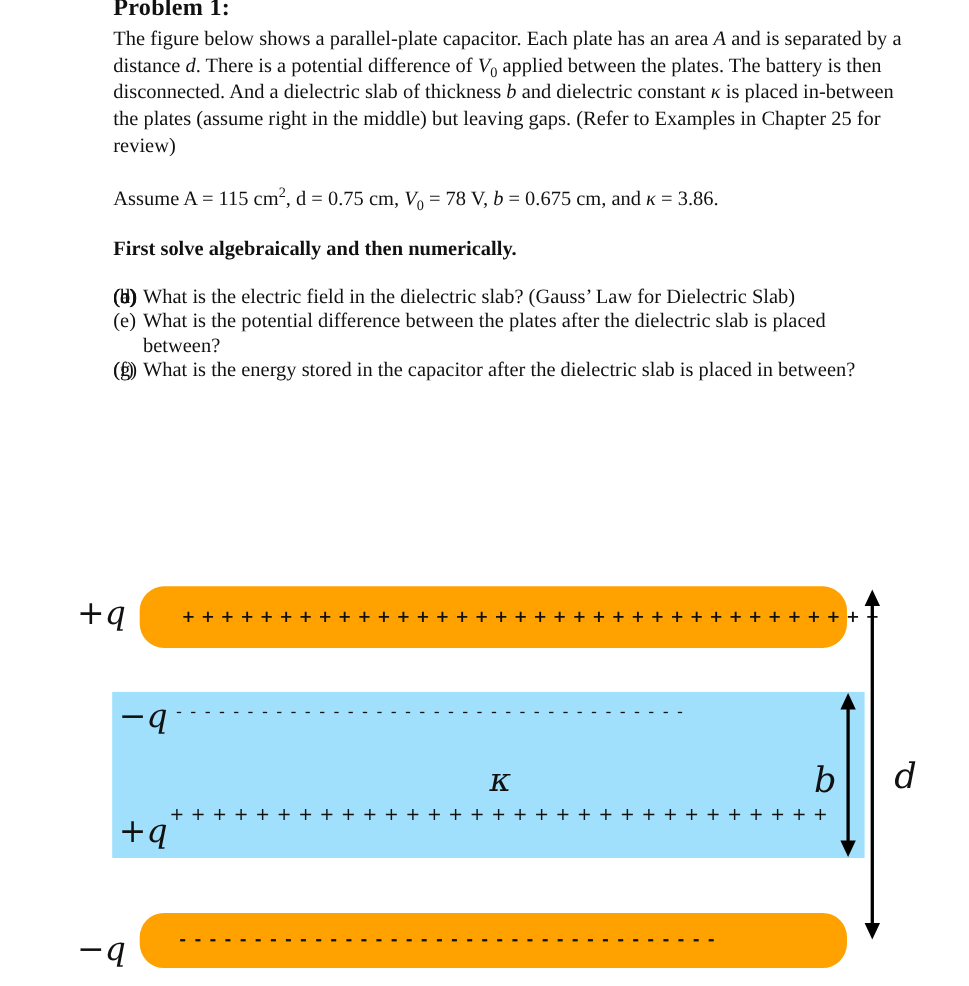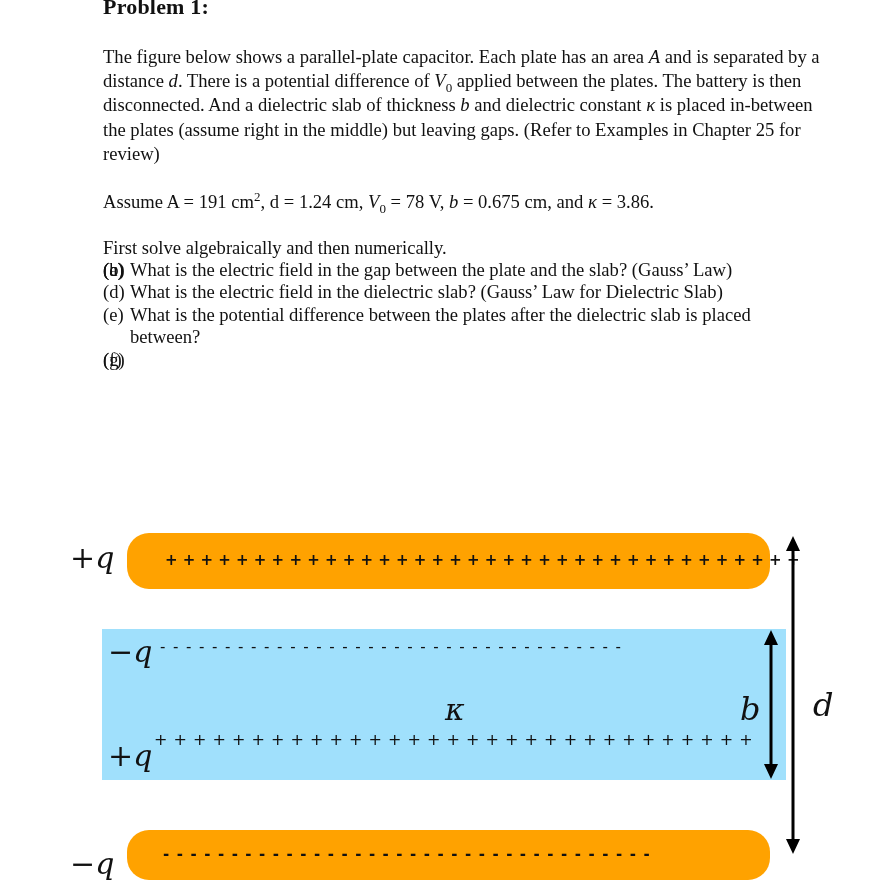--- a/index.html
+++ b/index.html
@@ -22,26 +22,25 @@
       font-size: 22px;
       font-weight: bold;
       letter-spacing: 0.2px;
     }
     .para {
       position: absolute;
       left: 103px;
       width: 720px;
       font-size: 18.6px;
       line-height: 24.2px;
-      margin-top: 21px;
     }
     .para i { font-style: italic; }
     .p-intro { top: 24px; }
     .p-assume { top: 169px; }
-    .p-first { top: 215px; }
+    .p-first { top: 215px; font-weight: bold; }
     .qlist {
       position: absolute;
       left: 103px;
       top: 259px;
       width: 710px;
       font-size: 18.6px;
       line-height: 22.4px;
       margin: 0;
       padding: 0;
       list-style: none;
@@ -115,32 +114,32 @@
     .sym-d { left: 813px; top: 166px; }
     .arrow-svg { position: absolute; left: 0; top: 0; }
   </style>
 </head>
 <body>
 
 <div class="title">Problem 1:</div>
 
 <div class="para p-intro"><span>The figure below shows a parallel-plate capacitor. Each plate has an area </span><i>A</i><span> and is separated by a distance </span><i>d</i><span>. There is a potential difference of </span><i>V</i><sub>0</sub><span> applied between the plates. The battery is then disconnected. And a dielectric slab of thickness </span><i>b</i><span> and dielectric constant </span><i>κ</i><span> is placed in-between the plates (assume right in the middle) but leaving gaps. (Refer to Examples in Chapter 25 for review)</span></div>
 
-<div class="para p-assume"><span>Assume A = 191 cm</span><sup>2</sup><span>, d = 1.24 cm, </span><i>V</i><sub>0</sub><span> = 78 V, </span><i>b</i><span> = 0.675 cm, and </span><i>κ</i><span> = 3.86.</span></div>
+<div class="para p-assume"><span>Assume A = 115 cm</span><sup>2</sup><span>, d = 0.75 cm, </span><i>V</i><sub>0</sub><span> = 78 V, </span><i>b</i><span> = 0.675 cm, and </span><i>κ</i><span> = 3.86.</span></div>
 
 <div class="para p-first">First solve algebraically and then numerically.</div>
 
 <ol class="qlist">
   <li><span class="qlabel">(a)</span></li>
   <li><span class="qlabel">(b)</span></li>
-  <li><span class="qlabel">(c)</span><span>What is the electric field in the gap between the plate and the slab? (Gauss’ Law)</span></li>
+  <li><span class="qlabel">(c)</span></li>
   <li><span class="qlabel">(d)</span><span>What is the electric field in the dielectric slab? (Gauss’ Law for Dielectric Slab)</span></li>
   <li><span class="qlabel">(e)</span><span>What is the potential difference between the plates after the dielectric slab is placed between?</span></li>
   <li><span class="qlabel">(f)</span></li>
-  <li><span class="qlabel">(g)</span></li>
+  <li><span class="qlabel">(g)</span><span>What is the energy stored in the capacitor after the dielectric slab is placed in between?</span></li>
 </ol>
 
 <div class="figure">
   <div class="slab"></div>
   <div class="plate plate-top"></div>
   <div class="plate plate-bottom"></div>
 
   <div class="charges charges-top">++++++++++++++++++++++++++++++++++++</div>
   <div class="charges charges-slab-minus">------------------------------------</div>
   <div class="charges charges-slab-plus">+++++++++++++++++++++++++++++++</div>

